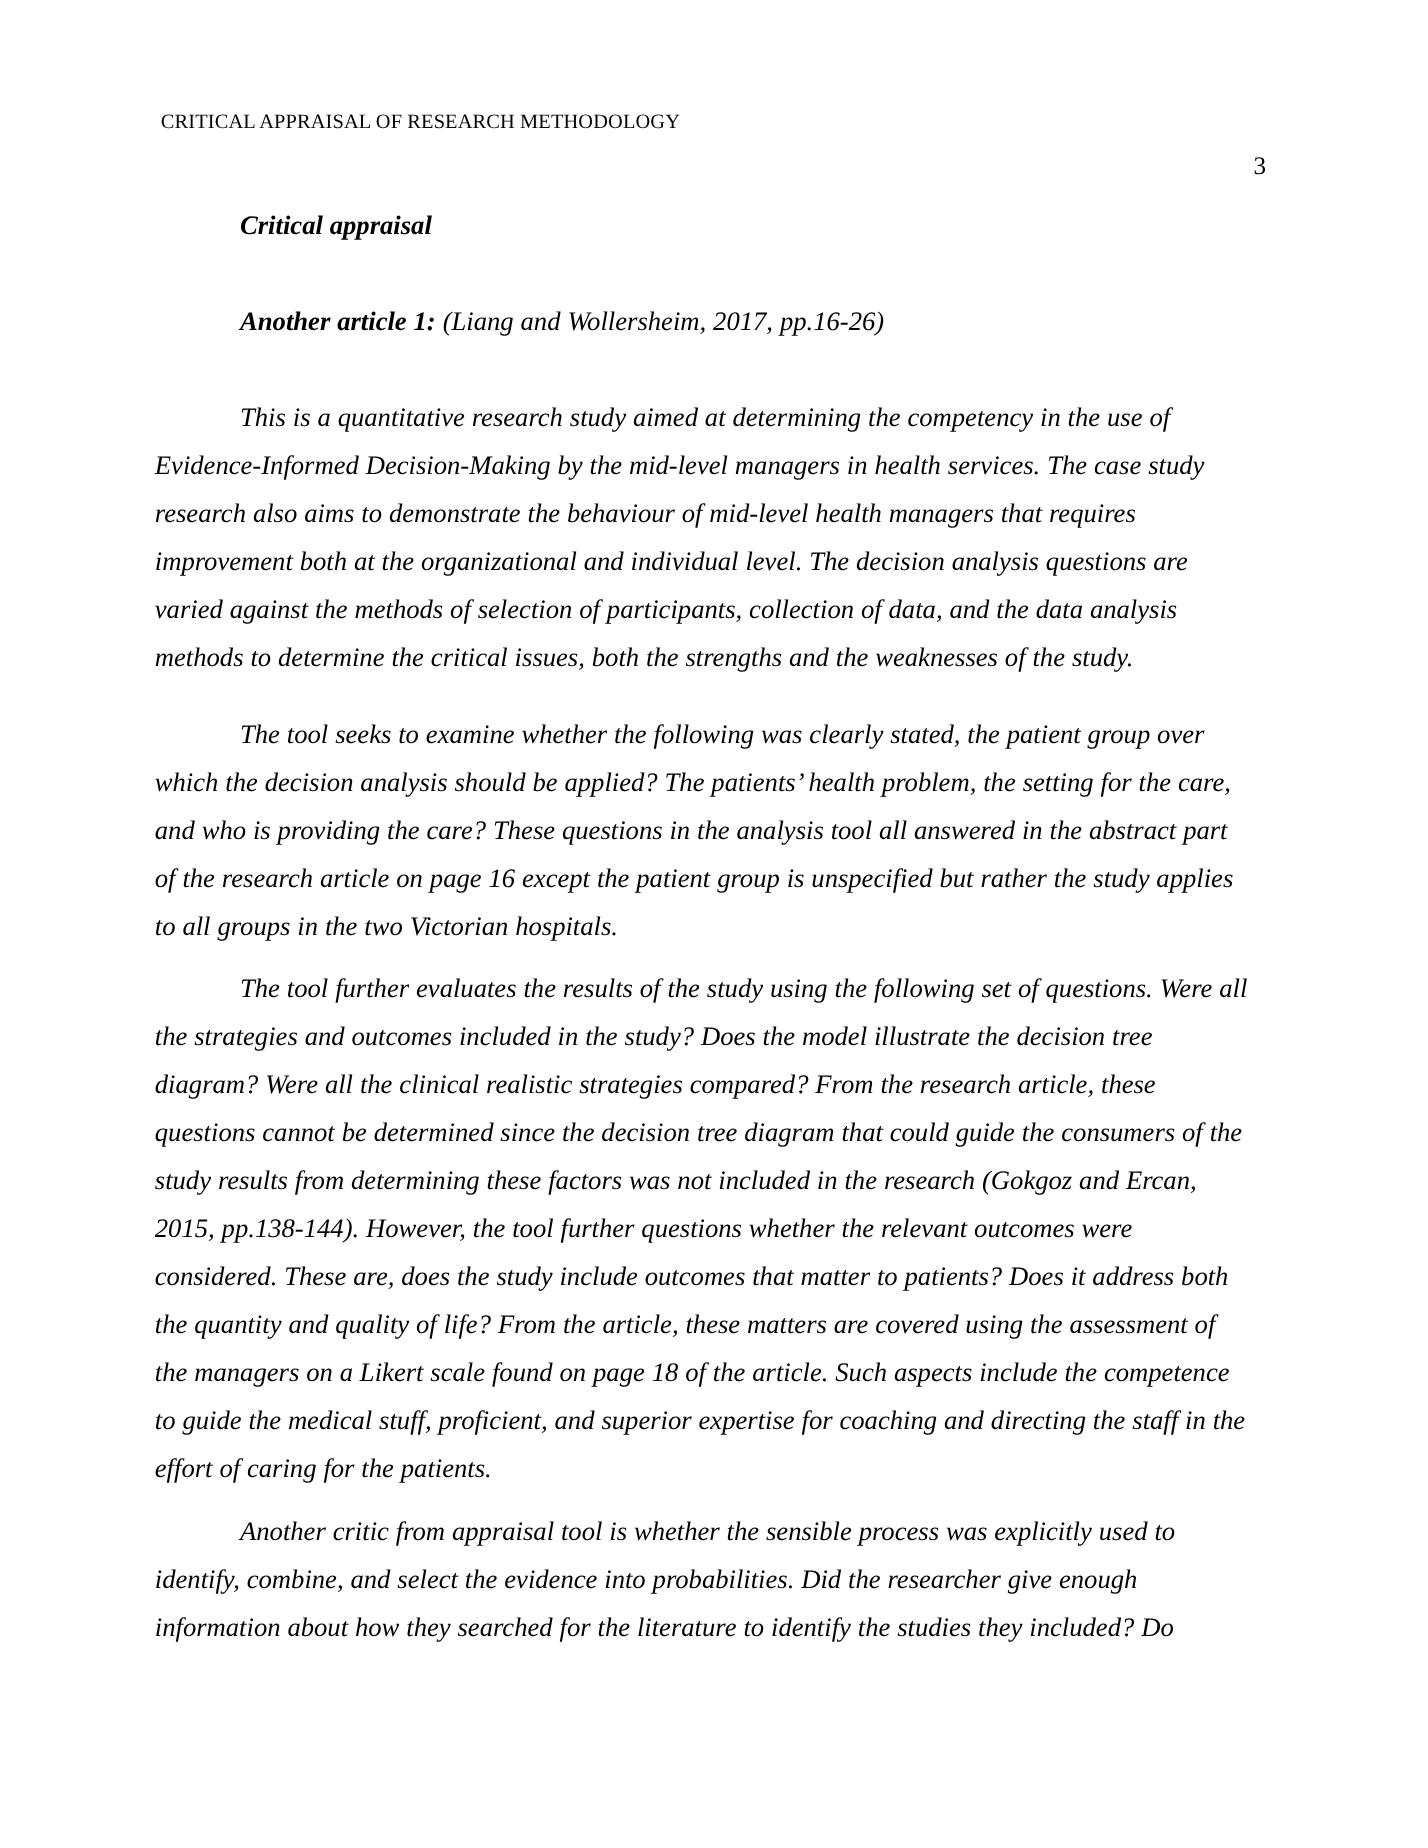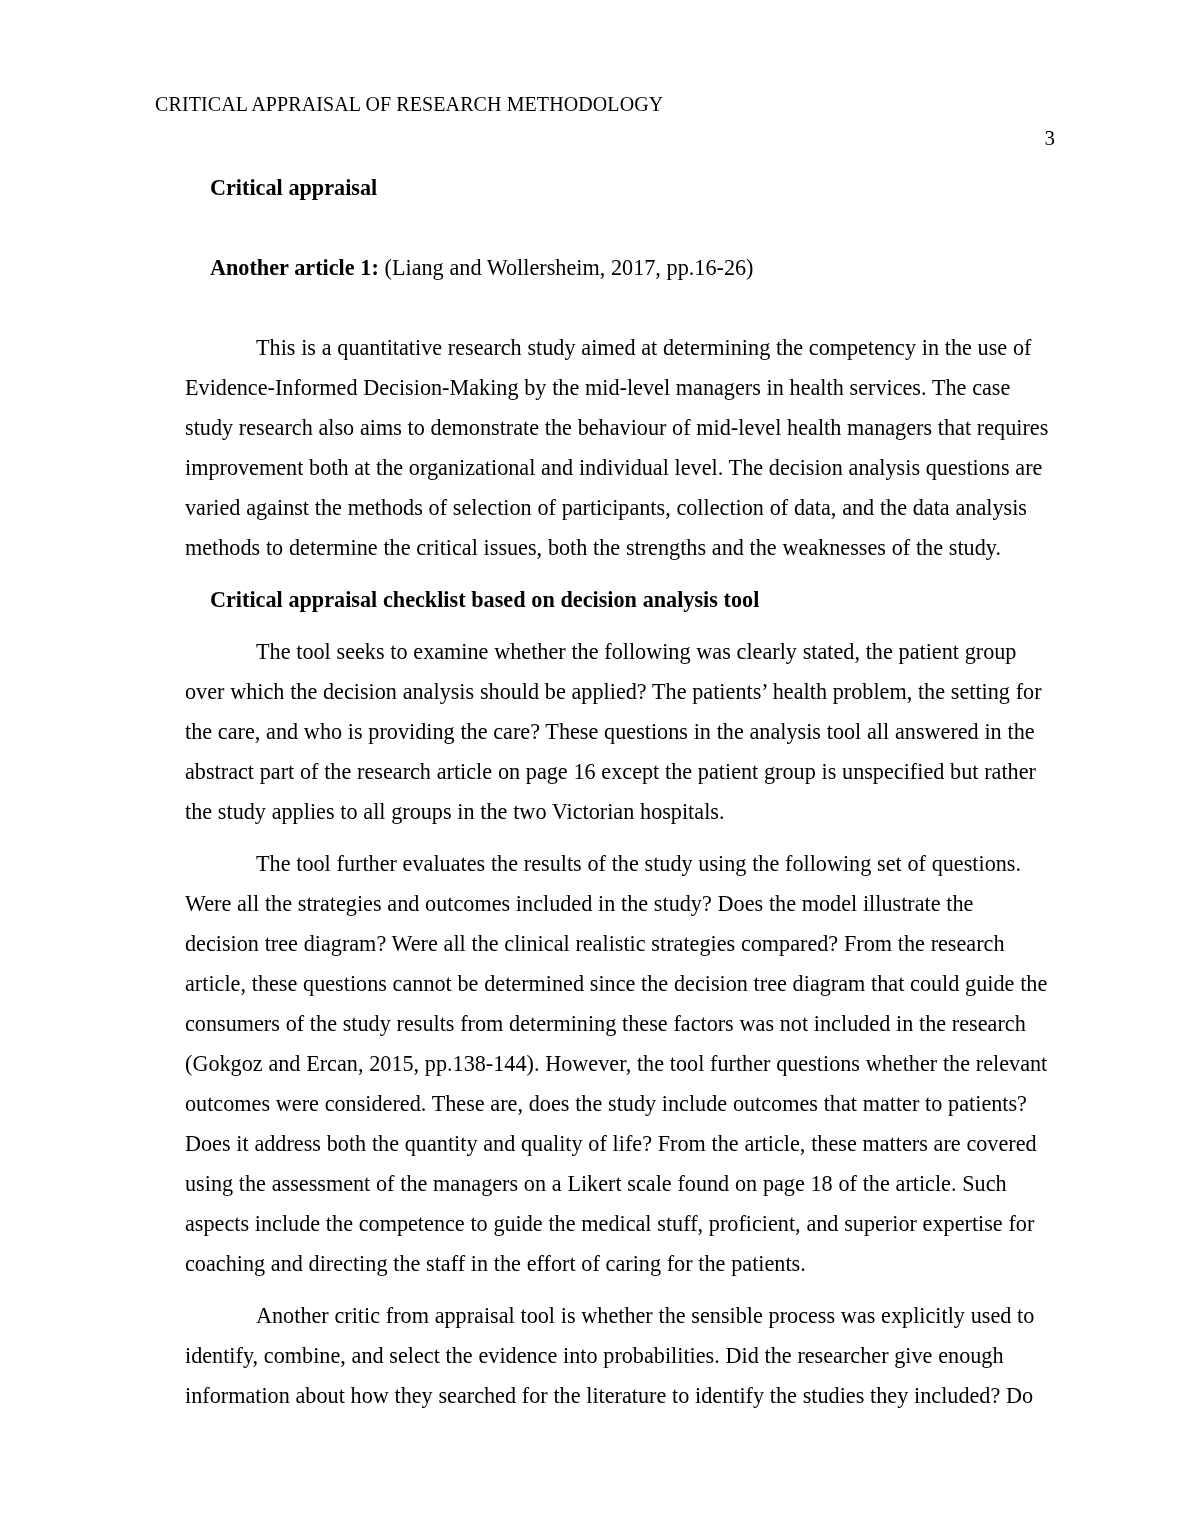--- a/index.html
+++ b/index.html
@@ -19,62 +19,62 @@
     width: 1190px;
     height: 1540px;
     background: #ffffff;
     overflow: hidden;
     box-sizing: border-box;
   }
 
   
   .running-head {
     position: absolute;
-    left: 155px;
+    left: 134px;
     top: 92px;
-    font-size: 20px;
+    font-size: 17px;
     line-height: 1.2;
     letter-spacing: 0.1px;
     white-space: nowrap;
   }
 
   .page-number {
     position: absolute;
     left: 0;
     top: 126px;
     width: 1055px;
     text-align: right;
     font-size: 21px;
     line-height: 1.2;
   }
 
   
   .body-column {
     position: absolute;
-    left: 139px;
+    left: 129px;
     top: 168px;
     width: 913px;
+    font-style: italic;
   }
 
   .block {
     font-size: 22.2px;
     line-height: 40px;
     text-align: left;
     margin: 0;
     word-spacing: 0.2px;
   }
 
   .heading {
     font-weight: bold;
     text-indent: 71px;
   }
 
   .para {
     text-indent: 71px;
-    margin-left: 46px;
   }
 
   .lead-in {
     font-weight: bold;
   }
 
   
   .gap-line {
     height: 40px;
   }
@@ -99,21 +99,20 @@
     <div class="gap-line"></div>
 
     <div class="block heading"><span class="lead-in">Another article 1:</span><span style="font-weight:normal"> (Liang and Wollersheim, 2017, pp.16-26)</span></div>
 
     <div class="gap-line"></div>
 
     <div class="block para">This is a quantitative research study aimed at determining the competency in the use of Evidence-Informed Decision-Making by the mid-level managers in health services. The case study research also aims to demonstrate the behaviour of mid-level health managers that requires improvement both at the organizational and individual level. The decision analysis questions are varied against the methods of selection of participants, collection of data, and the data analysis methods to determine the critical issues, both the strengths and the weaknesses of the study.</div>
 
     <div class="gap-half"></div>
 
-    <div class="block heading">Critical appraisal checklist based on decision analysis tool</div>
 
     <div class="gap-half"></div>
 
     <div class="block para">The tool seeks to examine whether the following was clearly stated, the patient group over which the decision analysis should be applied? The patients’ health problem, the setting for the care, and who is providing the care? These questions in the analysis tool all answered in the abstract part of the research article on page 16 except the patient group is unspecified but rather the study applies to all groups in the two Victorian hospitals.</div>
 
     <div class="gap-half"></div>
 
     <div class="block para">The tool further evaluates the results of the study using the following set of questions. Were all the strategies and outcomes included in the study? Does the model illustrate the decision tree diagram? Were all the clinical realistic strategies compared? From the research article, these questions cannot be determined since the decision tree diagram that could guide the consumers of the study results from determining these factors was not included in the research (Gokgoz and Ercan, 2015, pp.138-144). However, the tool further questions whether the relevant outcomes were considered. These are, does the study include outcomes that matter to patients? Does it address both the quantity and quality of life? From the article, these matters are covered using the assessment of the managers on a Likert scale found on page 18 of the article. Such aspects include the competence to guide the medical stuff, proficient, and superior expertise for coaching and directing the staff in the effort of caring for the patients.</div>
 
     <div class="gap-half"></div>

